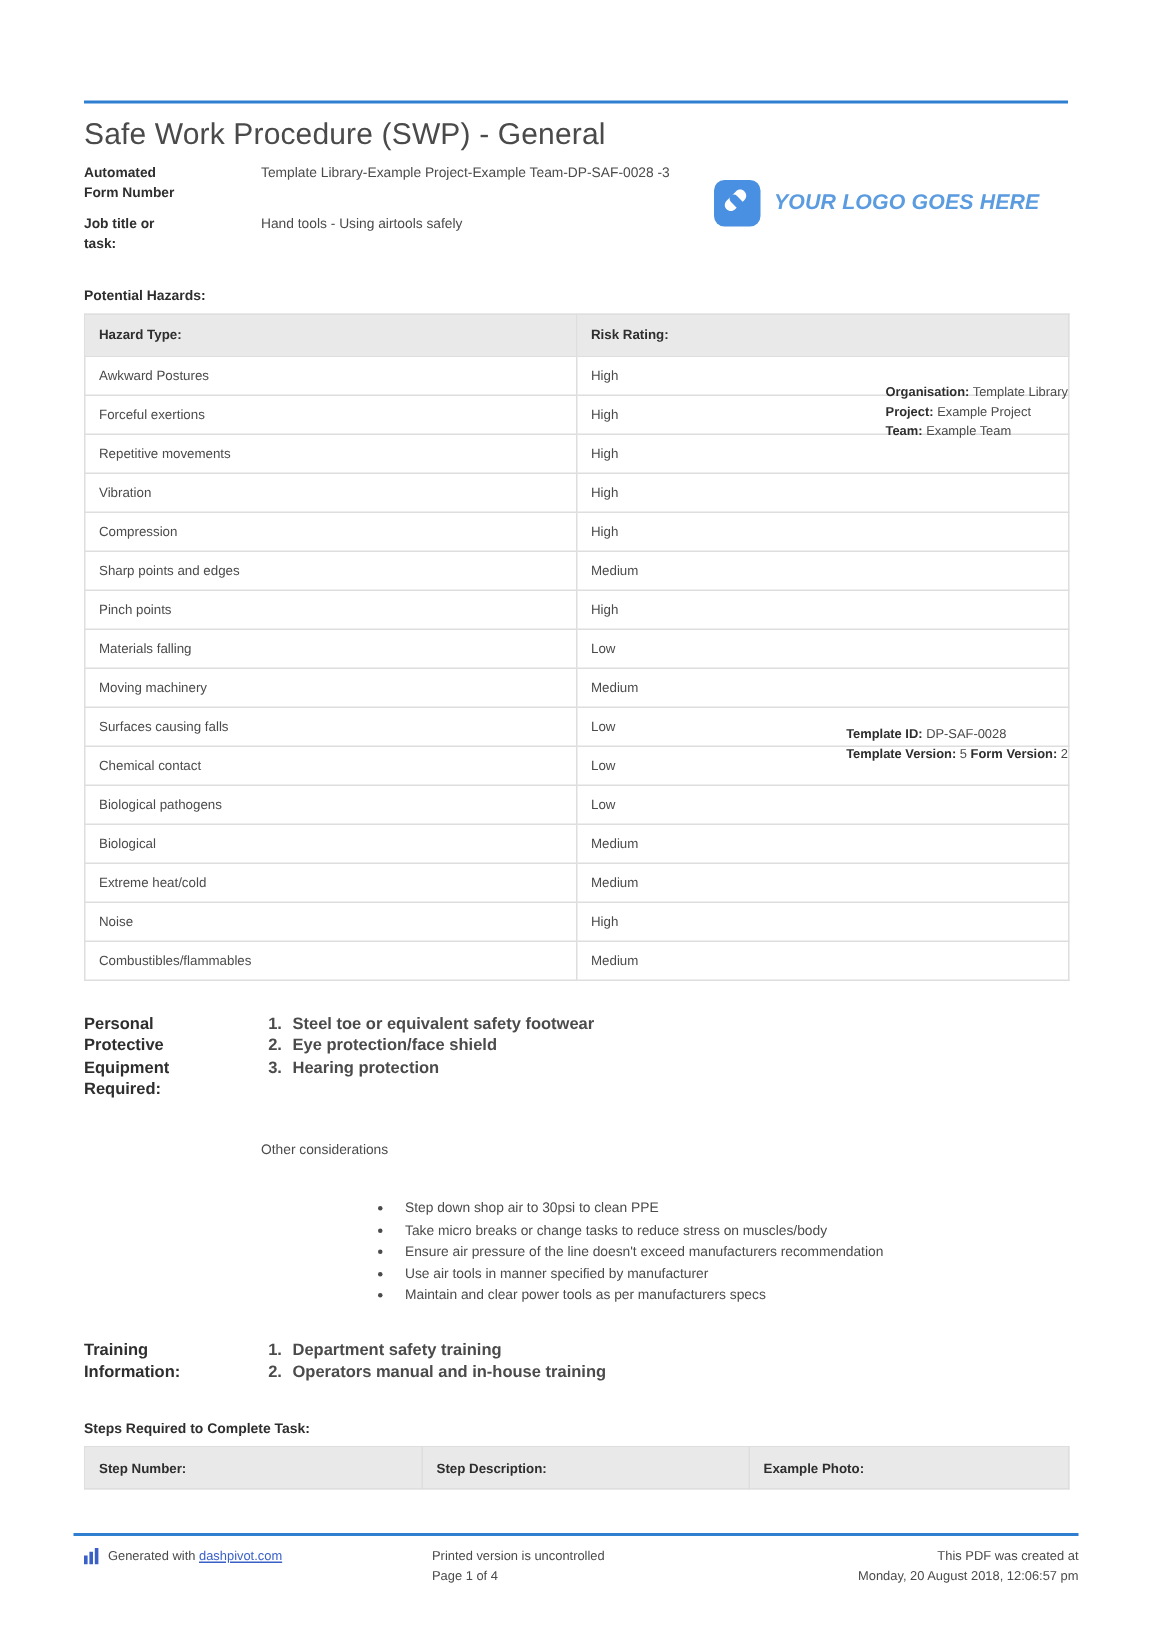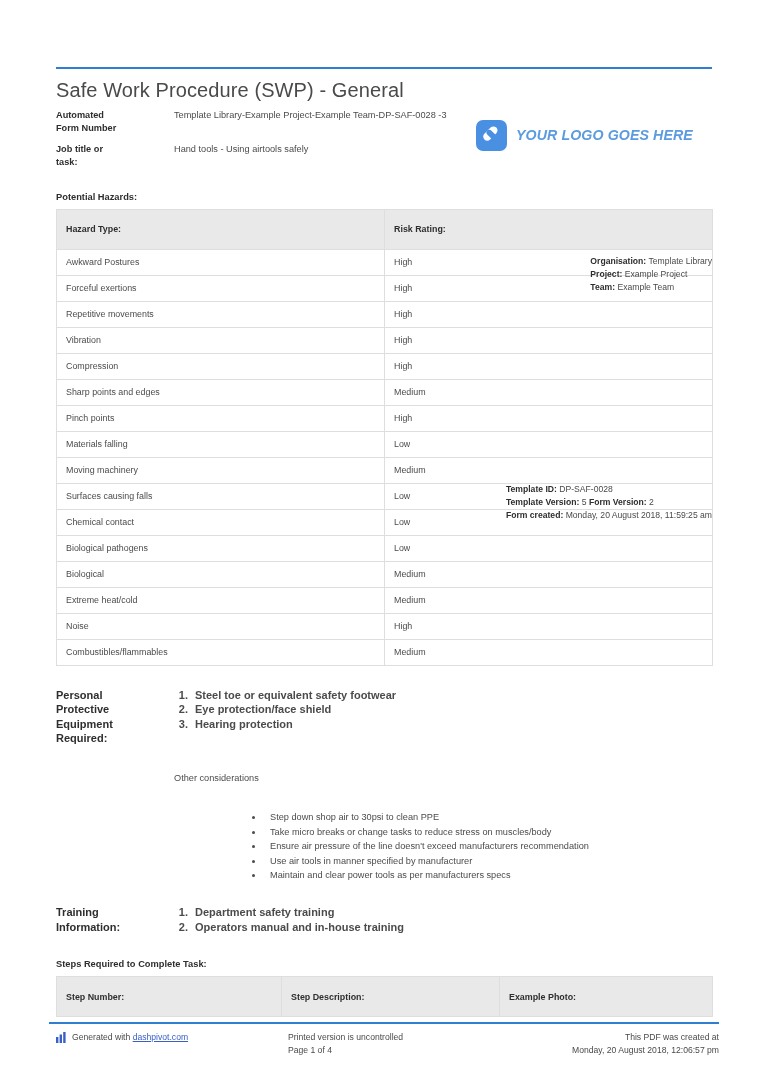--- a/index.html
+++ b/index.html
@@ -122,21 +122,21 @@
     text-align: left;
     padding: 7px 9px;
     height: 26px;
     vertical-align: middle;
     font-weight: normal;
   }
   table.grid thead th {
     background: #e9e9e9;
     font-weight: bold;
     color: #2e2e2e;
-    height: 40px;
+    height: 28px;
   }
 
   
   .list-row {
     display: flex;
     margin-top: 22px;
     font-size: 11px;
   }
   .list-row .label-col {
     flex: 0 0 118px;
@@ -243,24 +243,20 @@
     <div class="meta-col col-b">
       <div class="meta-row">
         <span class="meta-label">Template ID:</span>
         <span class="meta-val">DP-SAF-0028</span>
       </div>
       <div class="meta-row">
         <span class="meta-label">Template Version:</span>
         <span class="meta-val">5</span>
         <span class="meta-label">Form Version:</span>
         <span class="meta-val">2</span>
-      </div>
-      <div class="meta-row wrap">
-        <span class="meta-label">Form created:</span>
-        <span class="meta-val">Monday, 20 August 2018, 11:59:25 am</span>
       </div>
     </div>
   </div>
 
   <div class="rule-blue"></div>
 
   <div class="body-wrap">
 
     <h1 class="doc-title">Safe Work Procedure (SWP) - General</h1>
 

